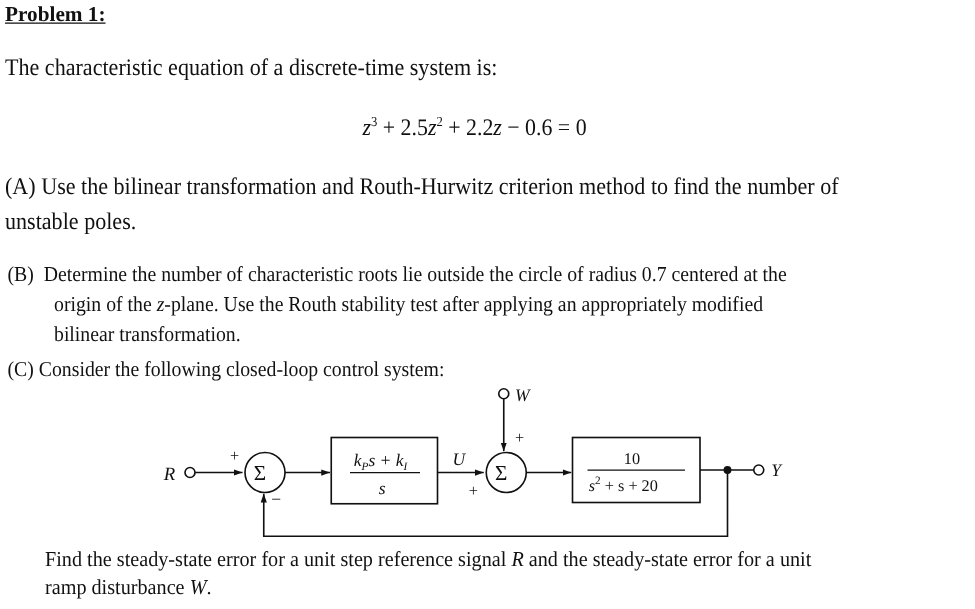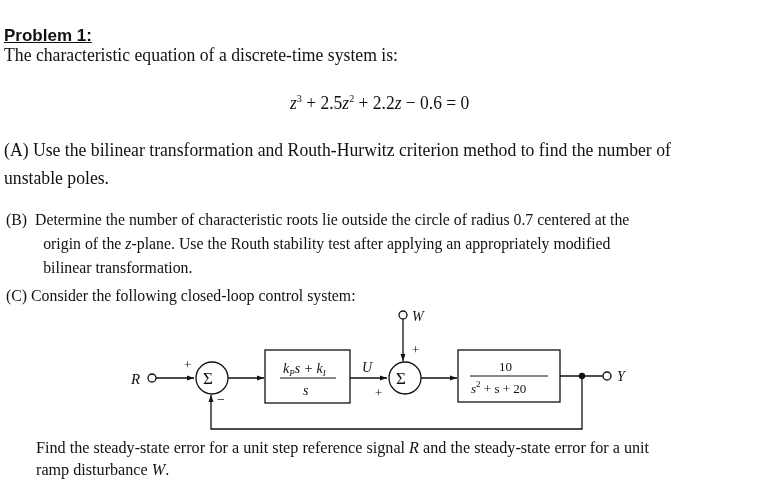--- a/index.html
+++ b/index.html
@@ -1,18 +1,18 @@
 <!DOCTYPE html>
 <html><head>
 <meta charset="utf-8">
 <style>
   html, body { margin:0; padding:0; background:#fff; }
   body { width:780px; height:487px; position:relative; overflow:hidden; color:#111; }
   .serif { font-family: "Liberation Serif", "DejaVu Serif", serif; }
-  .sans { font-family: Liberation Sans, sans-serif; margin-top: 24px; }
+  .sans { font-family: Liberation Serif, serif; }
   .abs { position:absolute; white-space:nowrap; }
   #title { left:4px; top:2px; font-size:17px; font-weight:bold; text-decoration:underline; }
   #intro { left:4px; top:44px; font-size:19px; transform:scaleX(0.93); transform-origin:left; }
   #eq { left:290px; top:92px; font-size:19px; transform:scaleX(0.92); transform-origin:left; }
   .ital { font-style:italic; }
   .para { font-size:19px; line-height:28px; transform:scaleX(0.93); transform-origin:left; }
   #partA { left:4px; top:136px; }
   #partB { left:6px; top:208px; font-size:17px; line-height:24px; transform:scaleX(0.93); transform-origin:left; }
   #partB .ind { padding-left:40px; display:block; }
   #partC { left:6px; top:286px; font-size:17px; transform:scaleX(0.93); transform-origin:left; }

